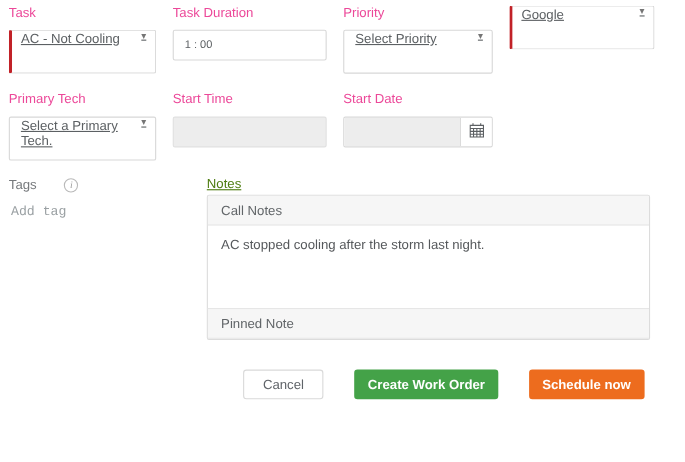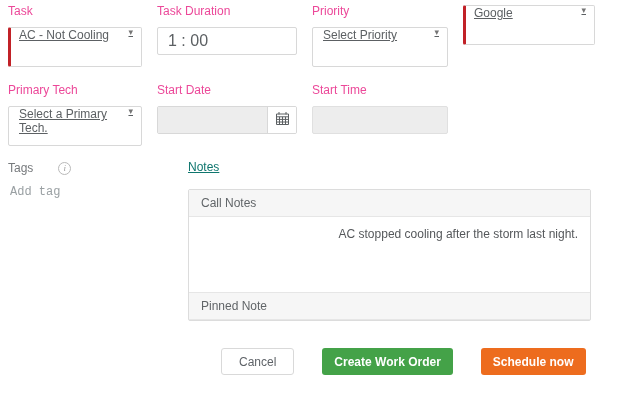--- a/index.html
+++ b/index.html
@@ -18,42 +18,42 @@
   .lbl { color:#ec4899; font-size:12px; line-height:13px; margin-bottom:9px; white-space:nowrap; }
   .control {
     height:40px; border:1px solid #d8d8d8; border-radius:2px; background:#fff;
     display:flex; align-items:flex-start; padding:0 8px 0 10px; position:relative;
     color:#5c6063; font-size:12px;text-decoration:underline;
   }
   .control.accent { border-left:3px solid #c12127; padding-left:8px; }
   .select { cursor:pointer; justify-content:space-between; }
   .caret { font-size:9px; color:#757575; margin-left:6px; line-height:1; }
   .input { width:100%; height:28px; border:1px solid #d8d8d8; border-radius:2px;
-           padding:0 10px; font-family:inherit; font-size:16px; color:#5c6063; background:#fff; }
+           padding:0 10px; font-family:inherit; font-size:10px; color:#5c6063; background:#fff; }
   .datefield { height:28px; border:1px solid #d8d8d8; border-radius:2px; display:flex; overflow:hidden; }
   .datefield .dull { flex:1; background:#ededed; }
   .cal-btn { width:29px; background:#fff; border:none; border-left:1px solid #d8d8d8;
              display:flex; align-items:center; justify-content:center; cursor:pointer; }
   .disabledbox { height:28px; border:1px solid #e0e0e0; border-radius:2px; background:#ededed; }
 
   
   .row3 { display:flex; margin-top:15px; }
   .tags-col { width:180px; flex:none; }
   .tags-head { display:flex; align-items:center; gap:25px; color:#76797c; }
   .info-icon { width:13px; height:13px; border:1px solid #b9b9b9; border-radius:50%;
                display:inline-flex; align-items:center; justify-content:center;
                font-size:9px; font-style:italic; color:#9e9e9e; font-family:"Liberation Serif", serif; }
   .add-tag { color:#9aa0a3; margin:10px 0 0 2px; cursor:pointer;font-family:Liberation Mono, monospace; }
   .notes-col { width:403px; flex:none; }
-  .notes-lbl { color:#0f766e; line-height:13px; margin-bottom:15px;text-decoration:underline; }
+  .notes-lbl { color:#4d7c0f; line-height:13px; margin-bottom:3px;text-decoration:underline; }
   .notes-panel { border:1px solid #dcdcdc; border-radius:2px; background:#fff; }
   .np-head { background:#f6f6f6; border-bottom:1px solid #e6e6e6; color:#616568;
              padding:6px 12px; font-size:12px; }
   .np-head.mid { border-top:1px solid #e6e6e6; margin-top:-1px; }
-  .np-body { padding:9px 12px; font-size:12px; color:#55585b; line-height:16px; cursor:text;text-align:right; }
+  .np-body { padding:9px 12px; font-size:12px; color:#55585b; line-height:16px; cursor:text; }
   .np-body.call { height:76px; }
   .np-body.pinned { height:73px; color:#9aa0a3; }
 
   
   .footer { display:flex; gap:28px; margin:27px 0 0 185px;padding-left:28px; }
   .btn { height:27px; border-radius:3px; font-family:inherit; font-size:12px;
          display:inline-flex; align-items:center; justify-content:center;
          cursor:pointer; border:none; white-space:nowrap; }
   .btn.ghost { background:#fff; border:1px solid #d9d9d9; color:#5f6368; padding:0 17px; font-weight:500;}
   .btn.green { background:#44a248; color:#fff; padding:0 12px; font-weight:600; }
@@ -96,36 +96,36 @@
 
     <div class="fg">
       <div class="lbl">Primary Tech</div>
       <div class="control select">
         <span>Select a Primary Tech.</span>
         <span class="caret">▾</span>
       </div>
     </div>
 
     <div class="fg">
+      <div class="lbl">Start Time</div>
+      <div class="disabledbox"></div>
+    </div>
+
+    <div class="fg">
       <div class="lbl">Start Date</div>
       <div class="datefield">
         <div class="dull"></div>
         <button class="cal-btn">
           <span>
             <svg width="15" height="15" viewBox="0 0 15 15">
               <path d="M1.5 3 H13.5 V13.5 H1.5 Z M1.5 5.8 H13.5 M4.5 5.8 V13.5 M7.5 5.8 V13.5 M10.5 5.8 V13.5 M1.5 8.4 H13.5 M1.5 11 H13.5 M4 1 V3.5 M11 1 V3.5" stroke="#5c6063" stroke-width="1" fill="none"></path>
             </svg>
           </span>
         </button>
       </div>
-    </div>
-
-    <div class="fg">
-      <div class="lbl">Start Time</div>
-      <div class="disabledbox"></div>
     </div>
 
 
   </div>
 
   <div class="row3">
 
     <div class="tags-col">
       <div class="tags-head">
         <span>Tags</span>

